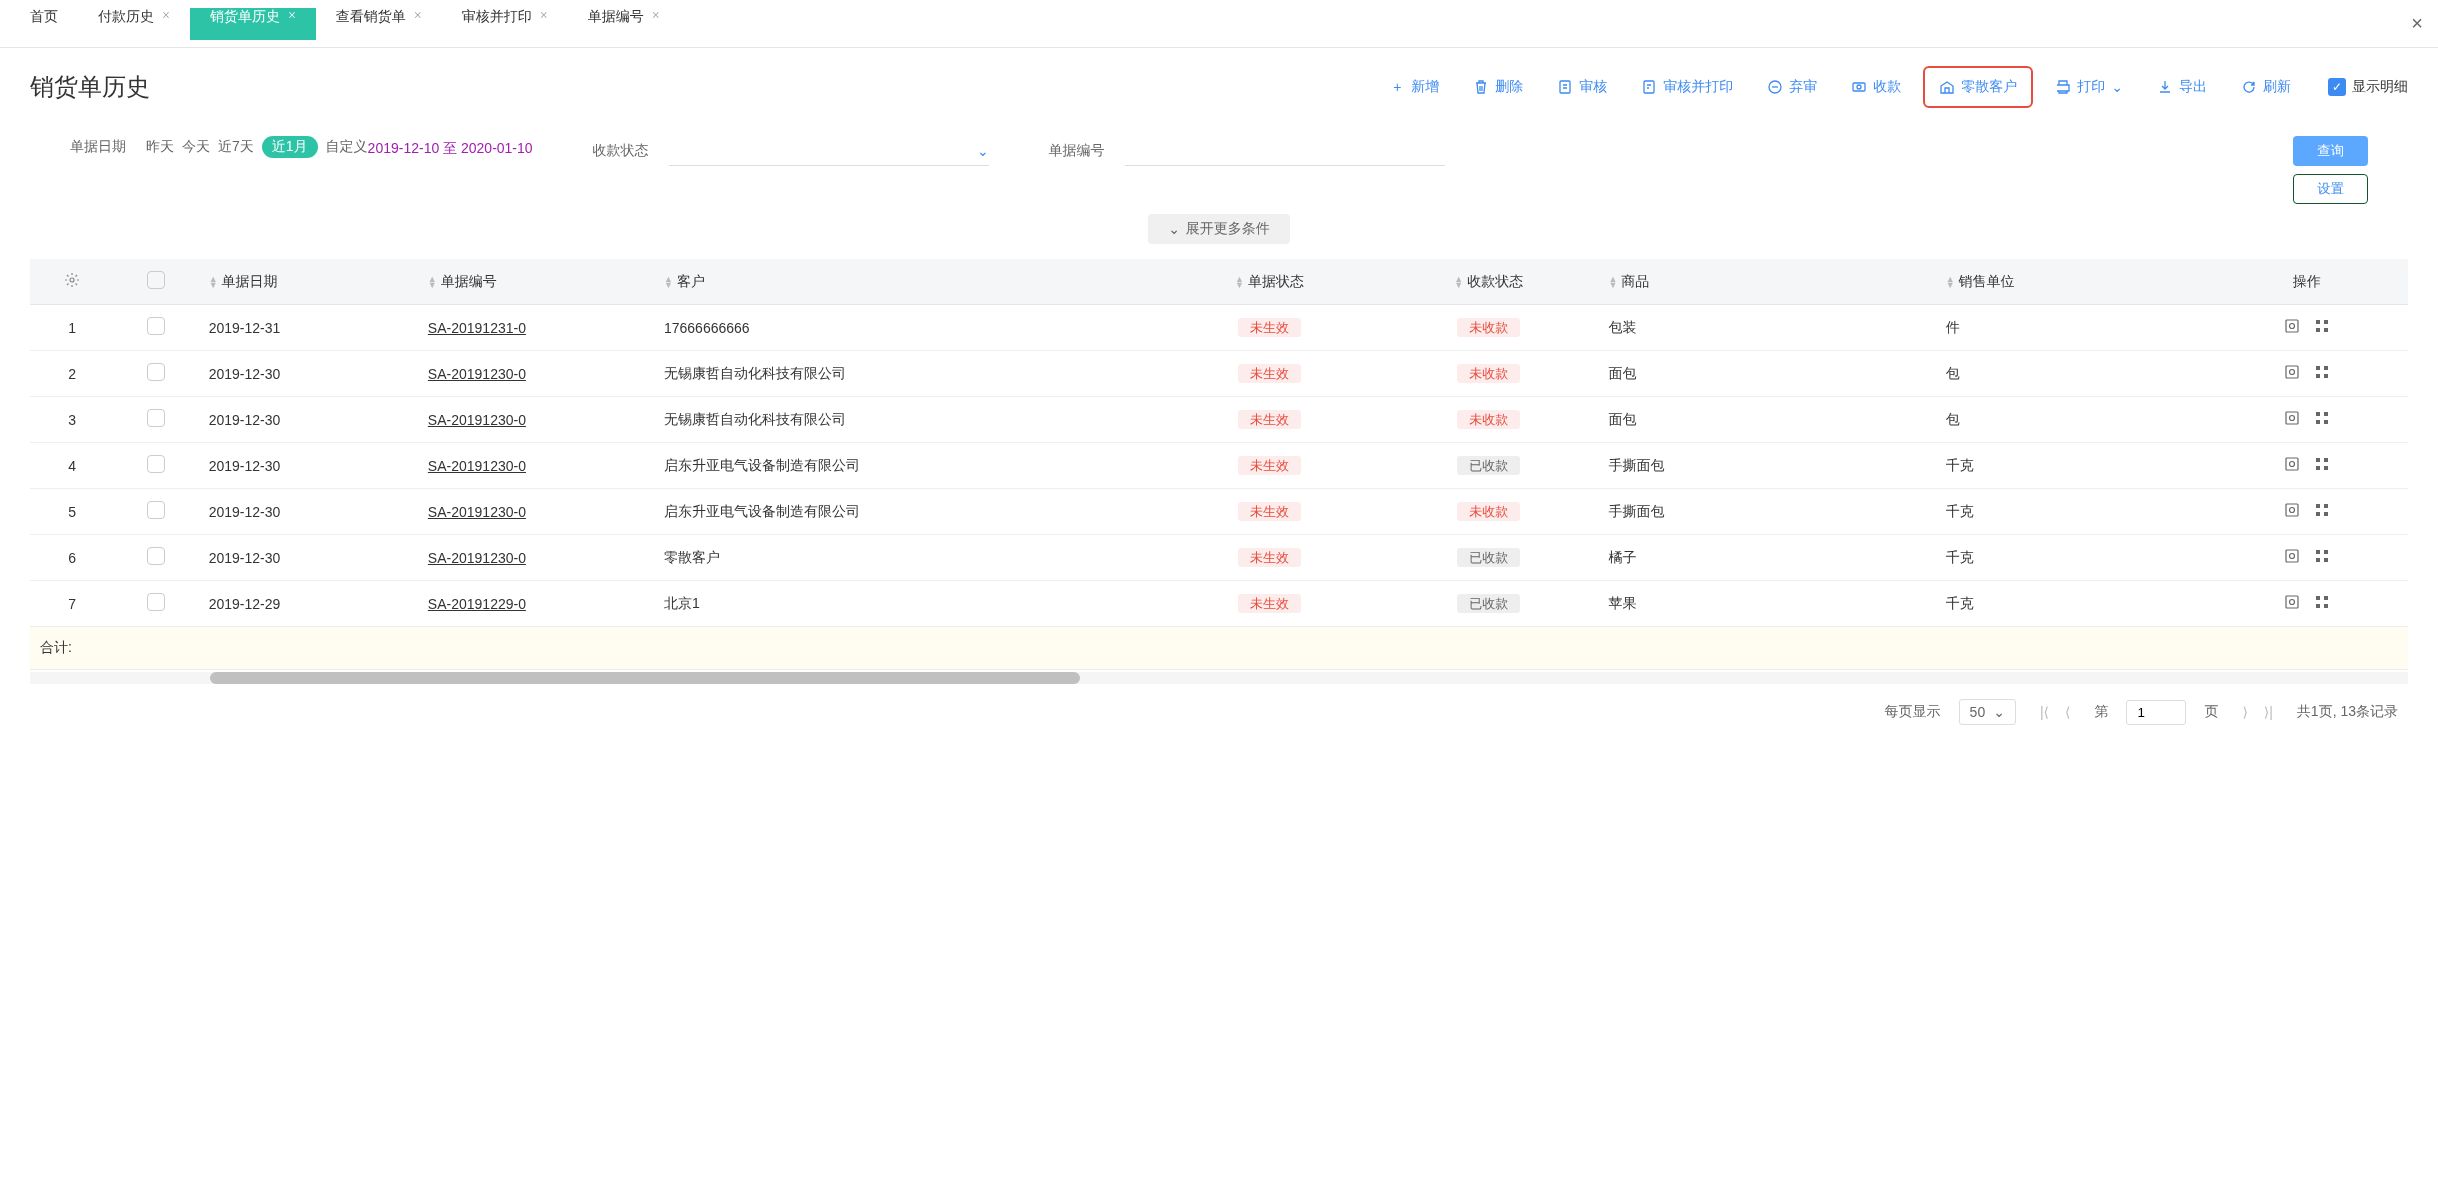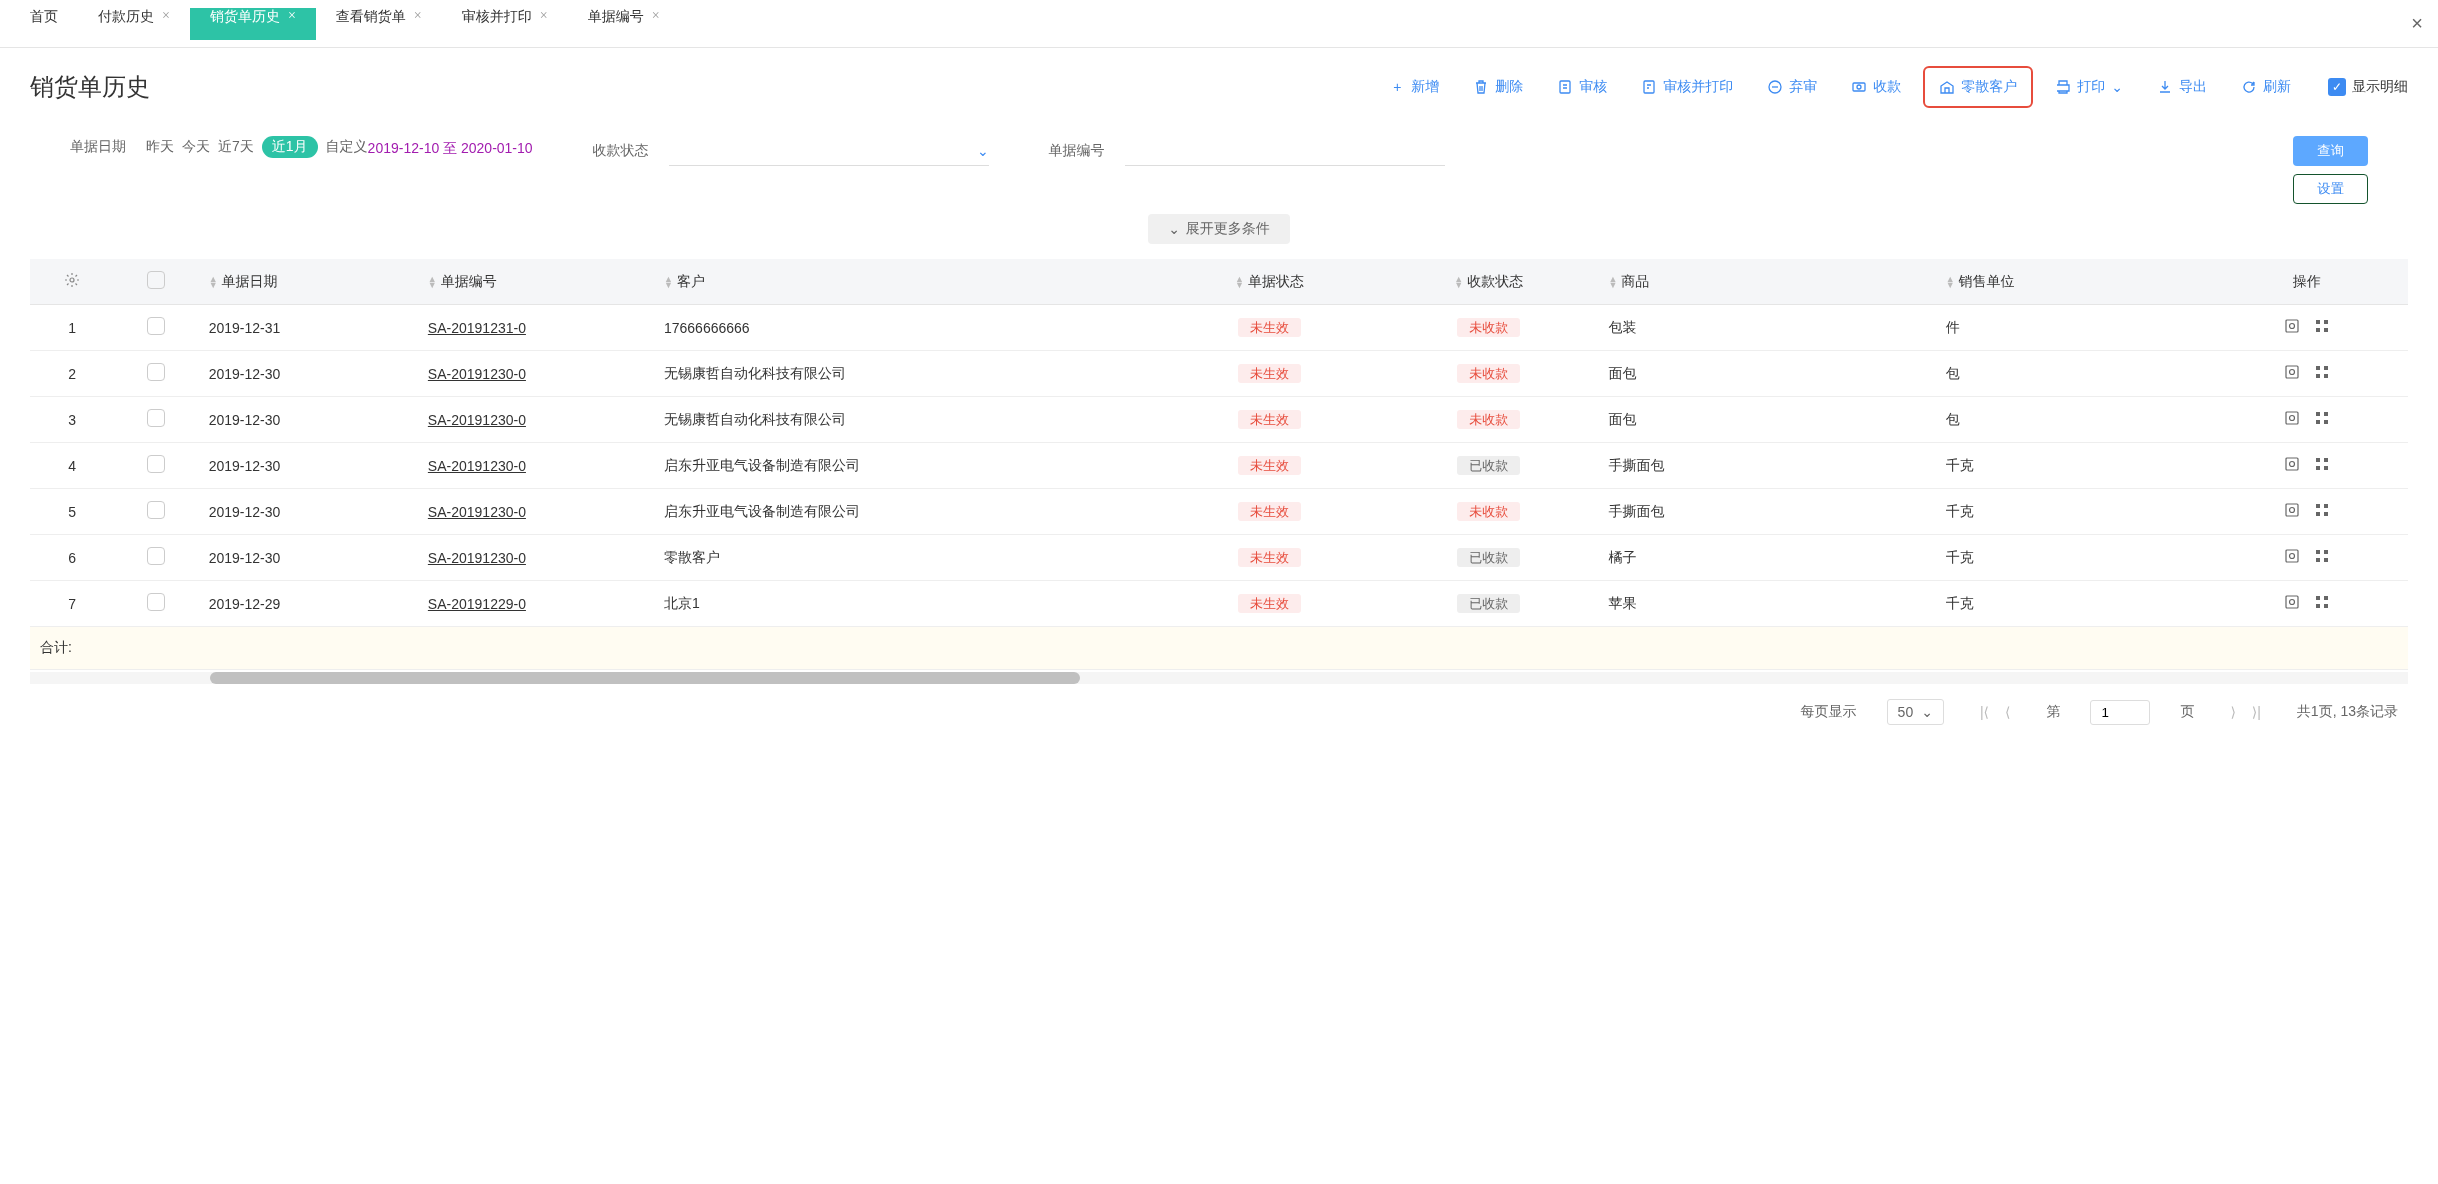--- a/index.html
+++ b/index.html
@@ -63,21 +63,21 @@
 .tag { padding: 2px 12px; border-radius: 3px; font-size: 13px; }
 .tag-red { background: #fdecec; color: #e74c3c; }
 .tag-gray { background: #eee; color: #666; }
 .op-icons { display: flex; gap: 14px; justify-content: center; color: #666; }
 .op-icons span { cursor: pointer; font-size: 16px; }
 .total-row td { background: #fffcf2; }
 .hscroll { height: 12px; background: #f5f5f5; margin-top: 2px; position: relative; }
 .hscroll-thumb { position: absolute; left: 180px; width: 870px; height: 12px; background: #c0c0c0; border-radius: 6px; }
 
 
-.pagination { display: flex; align-items: center; justify-content: flex-end; padding: 15px 40px 30px; gap: 30px; color: #666; }
+.pagination { display: flex; align-items: center; justify-content: flex-end; padding: 15px 40px 30px; gap: 18px; color: #666; }
 .page-select { border: 1px solid #ddd; padding: 4px 10px; border-radius: 3px; display: inline-flex; align-items: center; gap: 8px; }
 .page-input { border: 1px solid #ddd; width: 60px; padding: 4px 10px; border-radius: 3px; text-align: left; }
 .page-nav span { cursor: pointer; color: #bbb; margin: 0 6px; font-size: 14px; }
 
 svg { width: 16px; height: 16px; }
 </style>
 </head>
 <body>
 
 <div class="tabs">

